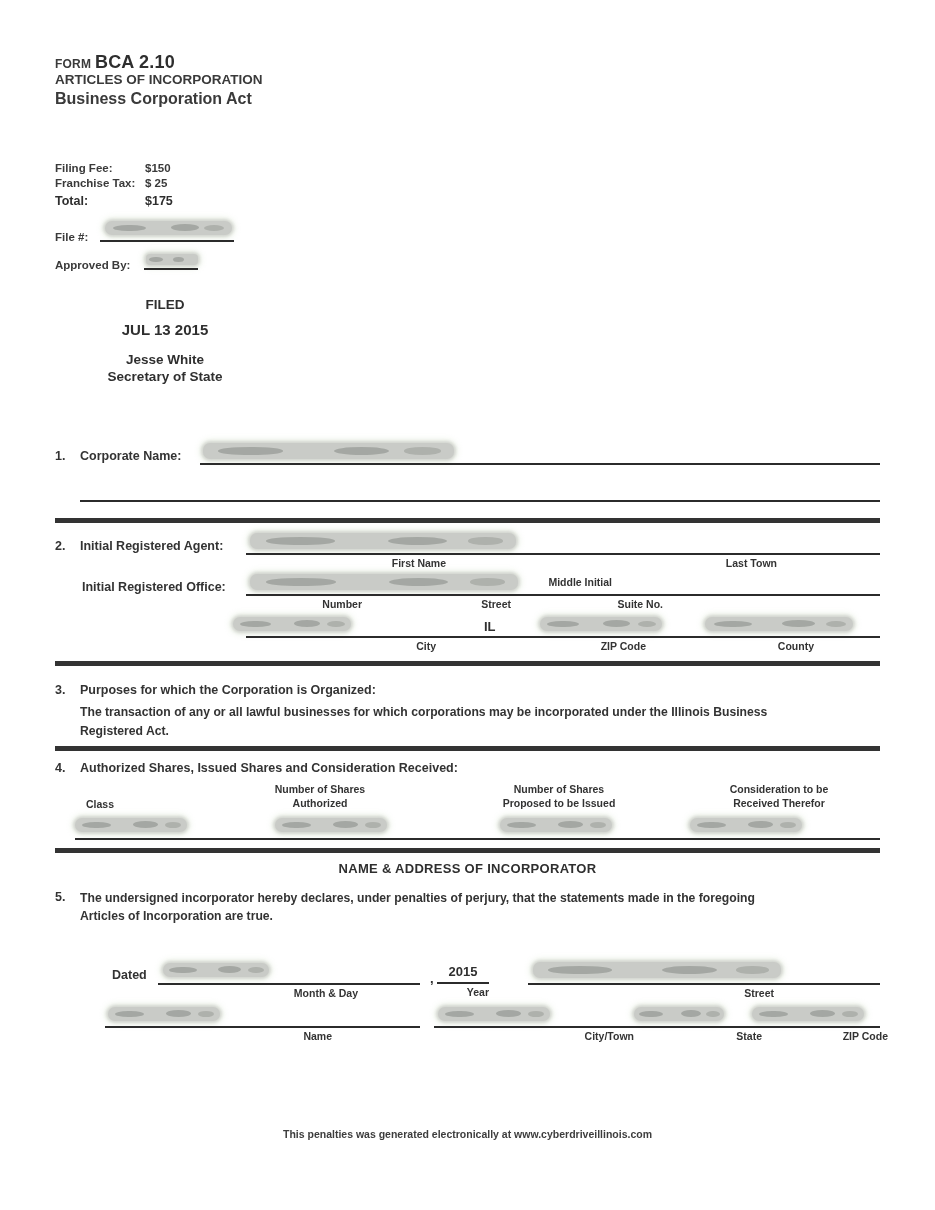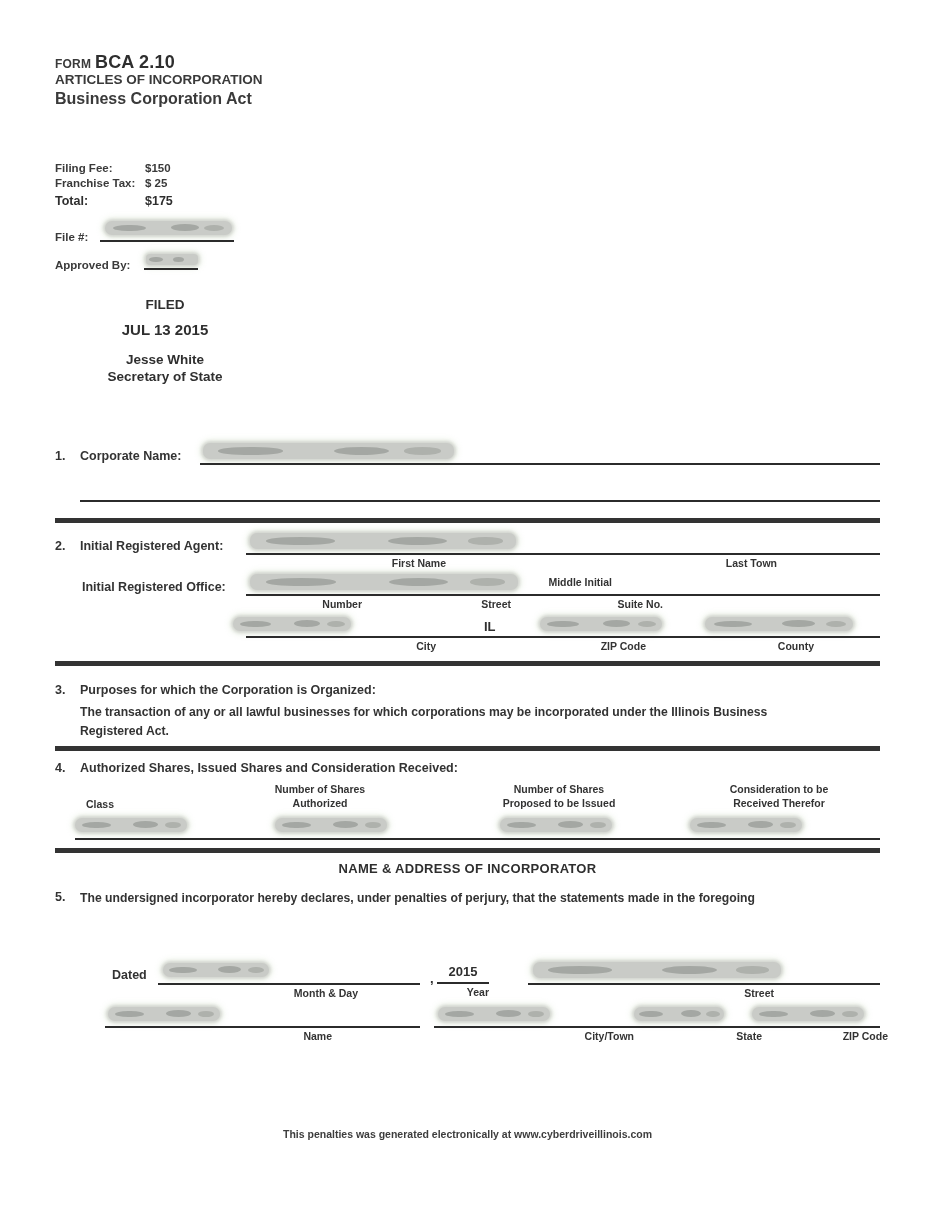--- a/index.html
+++ b/index.html
@@ -301,20 +301,21 @@
   <div class="abs redact" style="left:690px; top:818px; width:112px; height:14px;">
       <span class="bl" style="left:80%;top:28%;width:15%;height:44%;"></span>
     </div>
 
   <div class="abs rule-thin" style="left:75px; top:838px; width:805px;"></div>
   <div class="abs rule-thick" style="left:55px; top:848px; width:825px;"></div>
 
   <div class="abs t-center-head" style="left:55px; top:861px; width:825px;">NAME &amp; ADDRESS OF INCORPORATOR</div>
   <div class="abs t-section" style="left:55px; top:890px;">5.</div>
   <div class="abs t-body" style="left:80px; top:889px; width:810px;">The undersigned incorporator hereby declares, under penalties of perjury, that the statements made in the foregoing</div>
+  <div class="abs t-body" style="left:80px; top:907px; width:810px;">Articles of Incorporation are true.</div>
 
   <div class="abs t-dated" style="left:112px; top:968px;">Dated</div>
   <div class="abs redact" style="left:163px; top:963px; width:106px; height:14px;">
       <span class="bl" style="left:80%;top:28%;width:15%;height:44%;"></span>
     </div>
   <div class="abs rule-thin" style="left:158px; top:983px; width:262px;"></div>
   <div class="abs t-caption" style="left:218px; top:987px; width:140px;">Month &amp; Day</div>
 
   <div class="abs t-comma" style="left:430px; top:971px;">,</div>
   <div class="abs t-year" style="left:437px; top:964px; width:52px;">2015</div>

